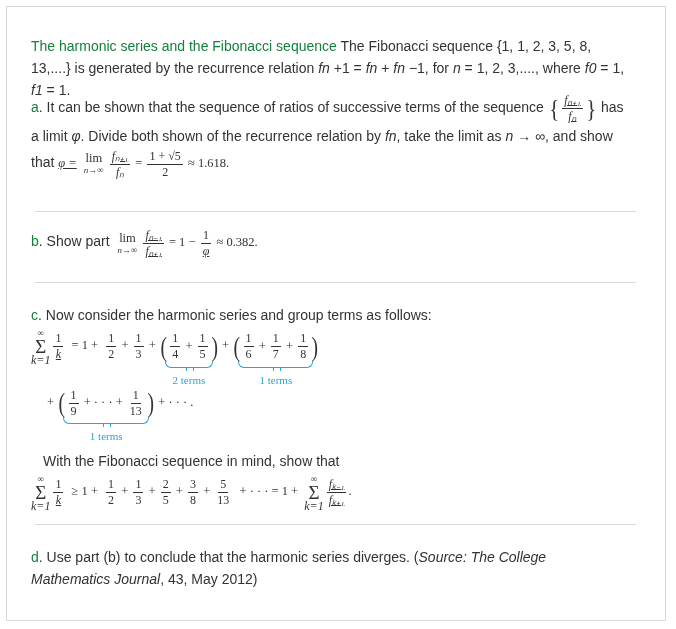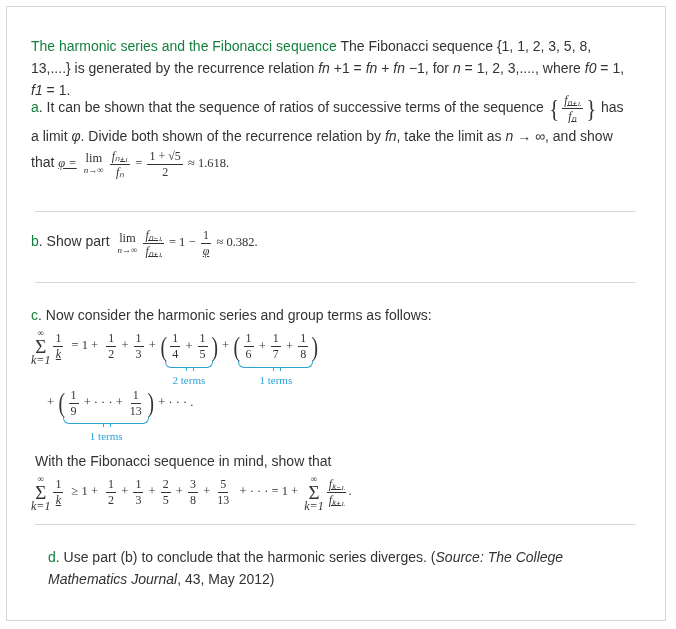--- a/index.html
+++ b/index.html
@@ -173,21 +173,21 @@
         <span class="frac">
             <span class="num">1</span>
             <span class="den">13</span>
           </span><span class="paren">)</span>
         <span class="underbrace"></span>
         <span class="brace-label">1 terms</span>
       </span>
       <span>+ · · · .</span>
     </div>
 
-    <p class="para" style="position:absolute; top:146px; left:4px;text-align:center;">With the Fibonacci sequence in mind, show that</p>
+    <p class="para" style="position:absolute; top:146px; left:12px;text-align:center;">With the Fibonacci sequence in mind, show that</p>
 
     <div class="mline" style="top:170px; left:0;">
       <span class="sum">
           <span class="sup">∞</span>
           <span class="sig">Σ</span>
           <span class="sub">k=1</span>
         </span><span class="frac">
           <span class="num">1</span>
           <span class="den mi">k</span>
         </span>
@@ -223,18 +223,18 @@
           <span class="sub">k=1</span>
         </span><span class="frac">
           <span class="num mi">fₖ₋₁</span>
           <span class="den mi">fₖ₊₁</span>
         </span><span>.</span>
     </div>
   </div>
 
   <div class="divider" style="top:492px;"></div>
 
-  <div style="position:absolute; top:514px; left:17px; width:560px;">
+  <div style="position:absolute; top:514px; left:0; width:560px;">
     <p class="para">
       <span class="bold">d</span><span>. Use part (b) to conclude that the harmonic series diverges. (</span><span class="it">Source: The College Mathematics Journal</span><span>, 43, May 2012)</span>
     </p>
   </div>
 </div>
 
 </body></html>

